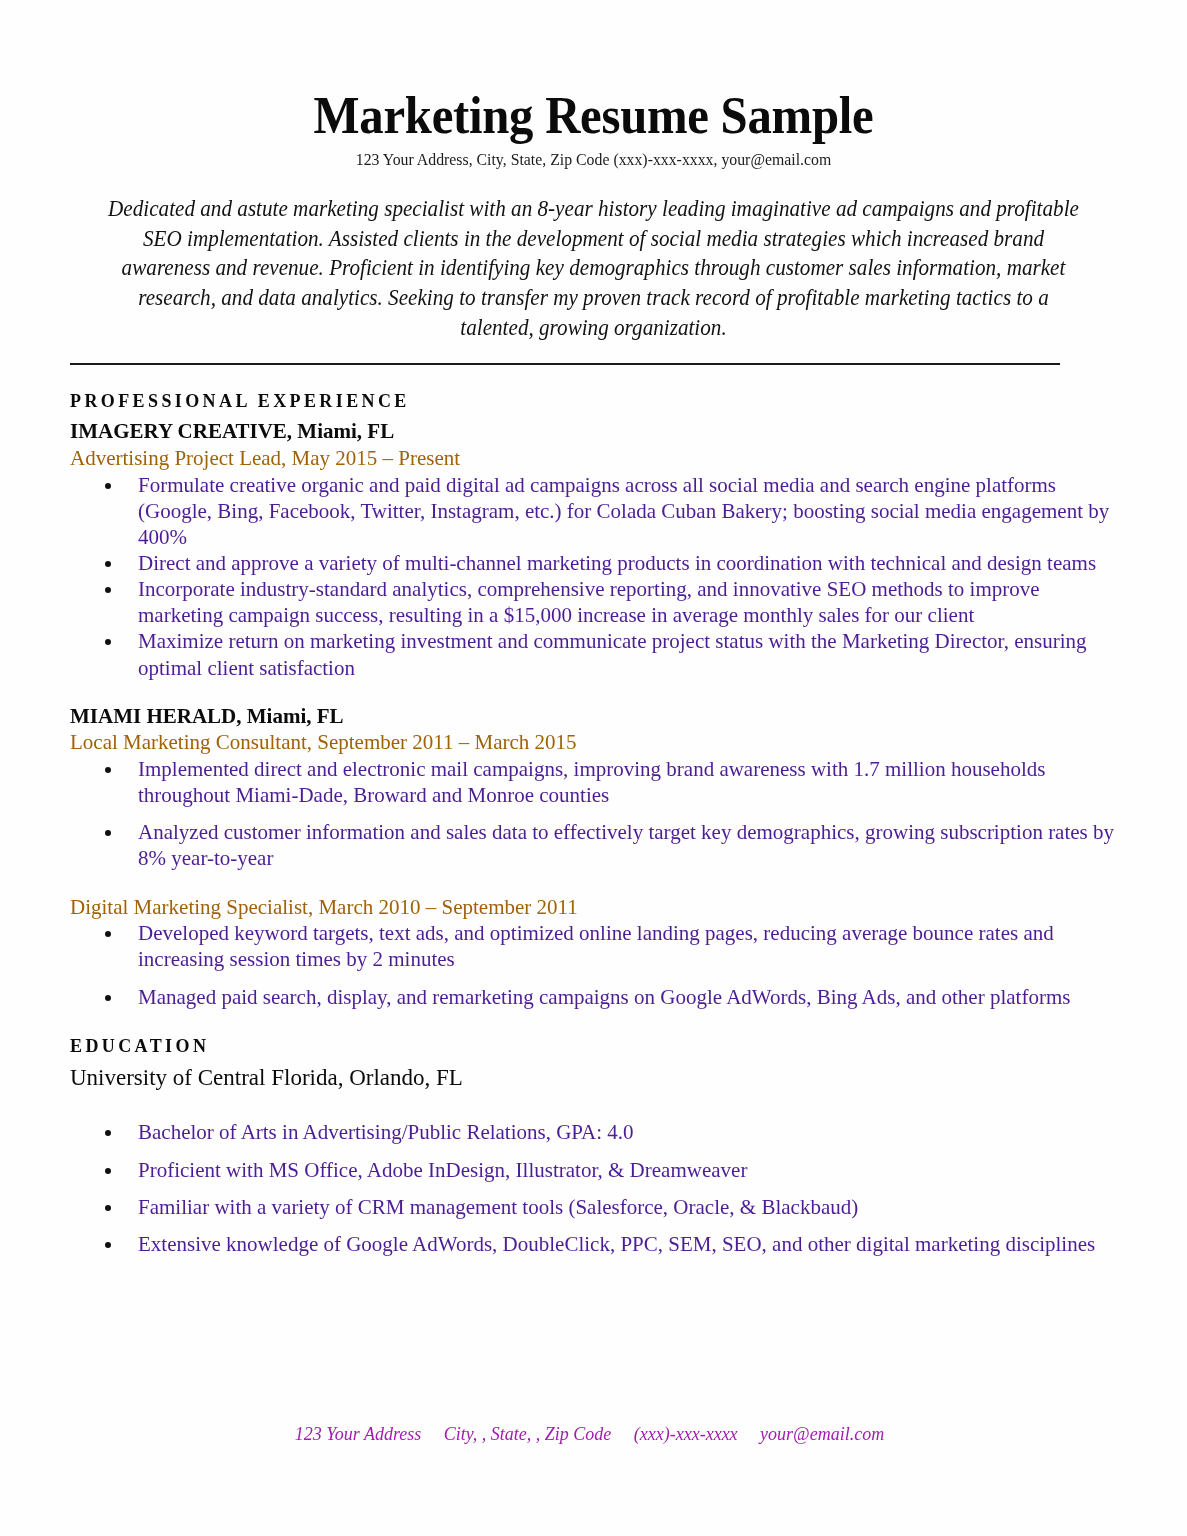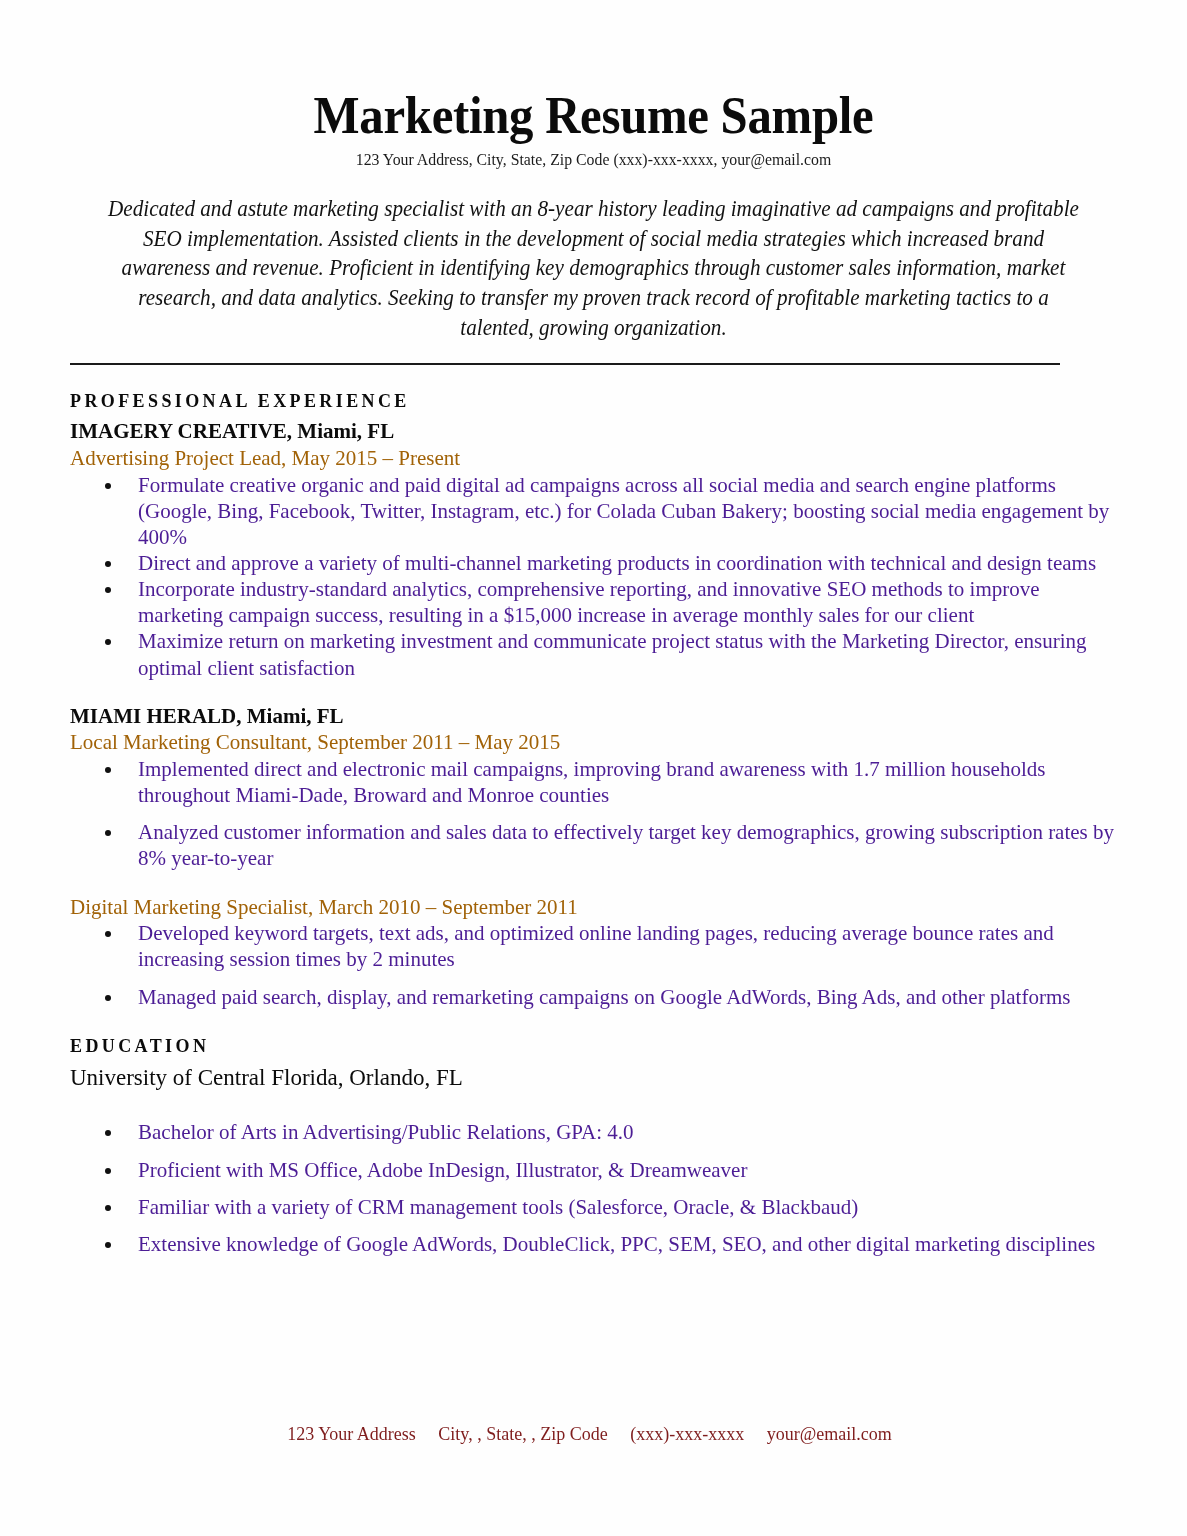--- a/index.html
+++ b/index.html
@@ -132,21 +132,22 @@
 
   
   .footer {
     position: absolute;
     left: 0;
     right: 8px;
     top: 1424px;
     text-align: center;
     font-family: "Liberation Serif", "DejaVu Serif", serif;
     font-size: 18px;
-    color: #7f1d1d;
+    color: #a21caf;
+    font-style: italic;
   }
   .footer span { margin: 0 9px; }
 </style>
 </head>
 <body>
 
 <div class="page">
   <div class="inner">
 
     <h1 class="resume-title">Marketing Resume Sample</h1>
@@ -164,21 +165,21 @@
       <ul class="bullets">
         <li>Formulate creative organic and paid digital ad campaigns across all social media and search engine platforms (Google, Bing, Facebook, Twitter, Instagram, etc.) for Colada Cuban Bakery; boosting social media engagement by 400%</li>
         <li>Direct and approve a variety of multi-channel marketing products in coordination with technical and design teams</li>
         <li>Incorporate industry-standard analytics, comprehensive reporting, and innovative SEO methods to improve marketing campaign success, resulting in a $15,000 increase in average monthly sales for our client</li>
         <li>Maximize return on marketing investment and communicate project status with the Marketing Director, ensuring optimal client satisfaction</li>
       </ul>
     </div>
 
     <div class="job">
       <div class="job-title">MIAMI HERALD, Miami, FL</div>
-      <div class="job-subtitle">Local Marketing Consultant, September 2011 – May 2015</div>
+      <div class="job-subtitle">Local Marketing Consultant, September 2011 – March 2015</div>
       <ul class="bullets spaced">
         <li>Implemented direct and electronic mail campaigns, improving brand awareness with 1.7 million households throughout Miami-Dade, Broward and Monroe counties</li>
         <li>Analyzed customer information and sales data to effectively target key demographics, growing subscription rates by 8% year-to-year</li>
       </ul>
     </div>
 
     <div class="job">
       <div class="job-subtitle">Digital Marketing Specialist, March 2010 – September 2011</div>
       <ul class="bullets spaced">
         <li>Developed keyword targets, text ads, and optimized online landing pages, reducing average bounce rates and increasing session times by 2 minutes</li>

